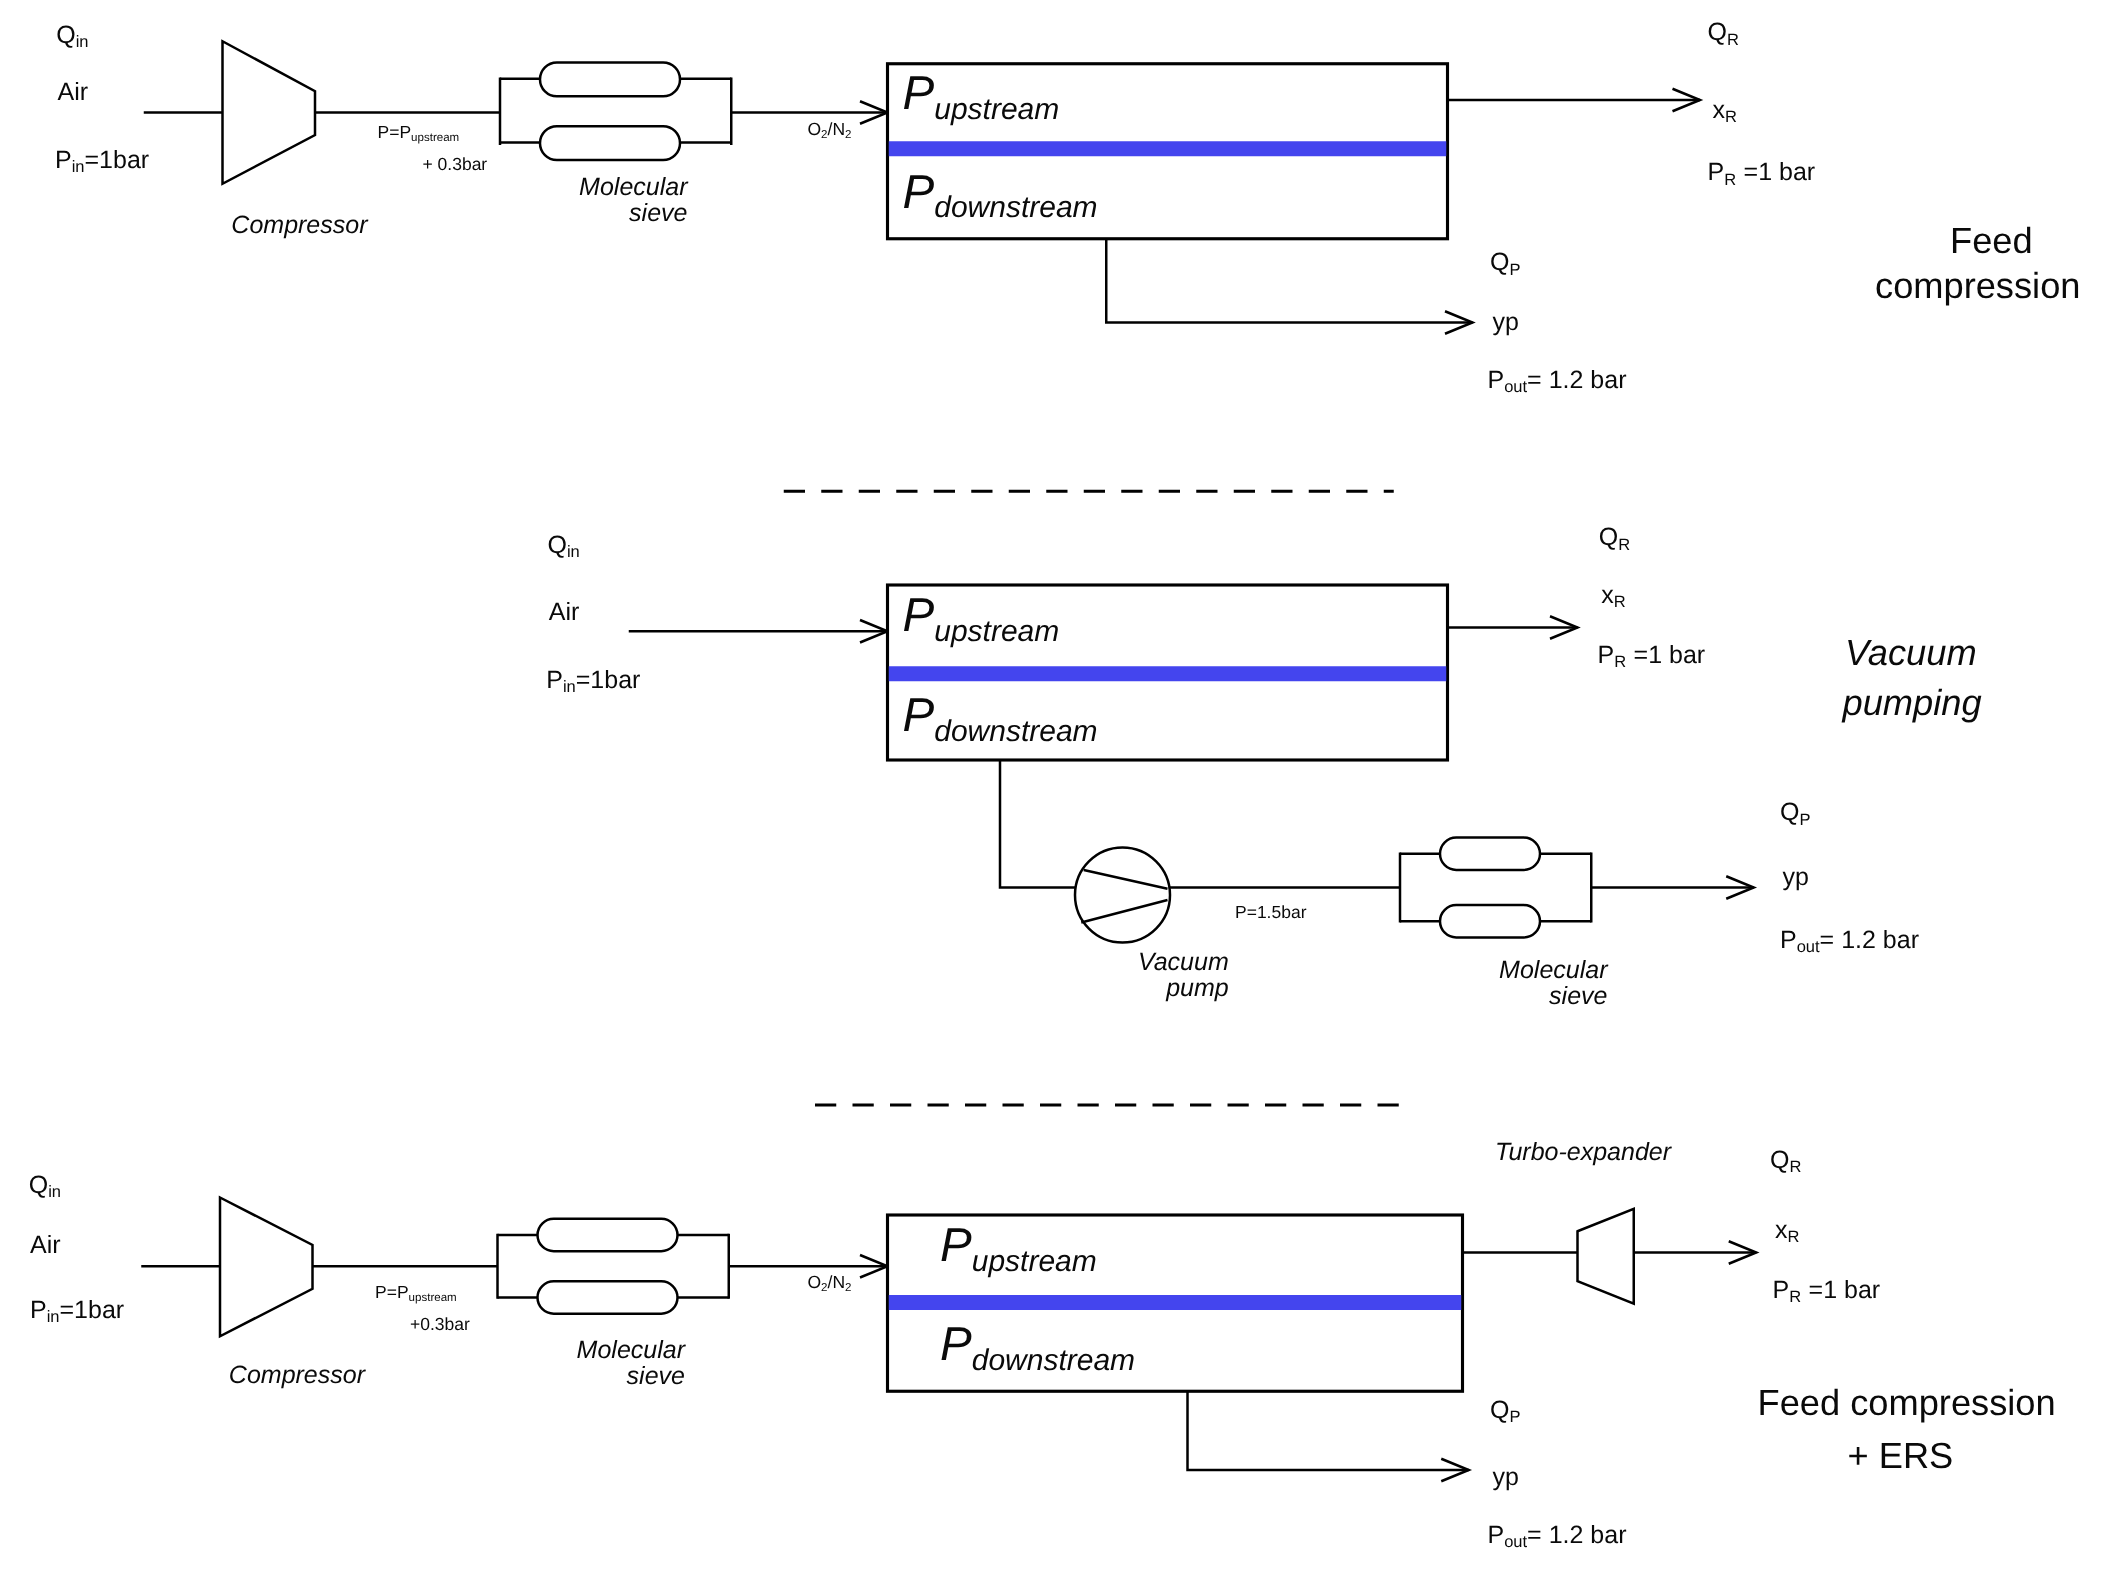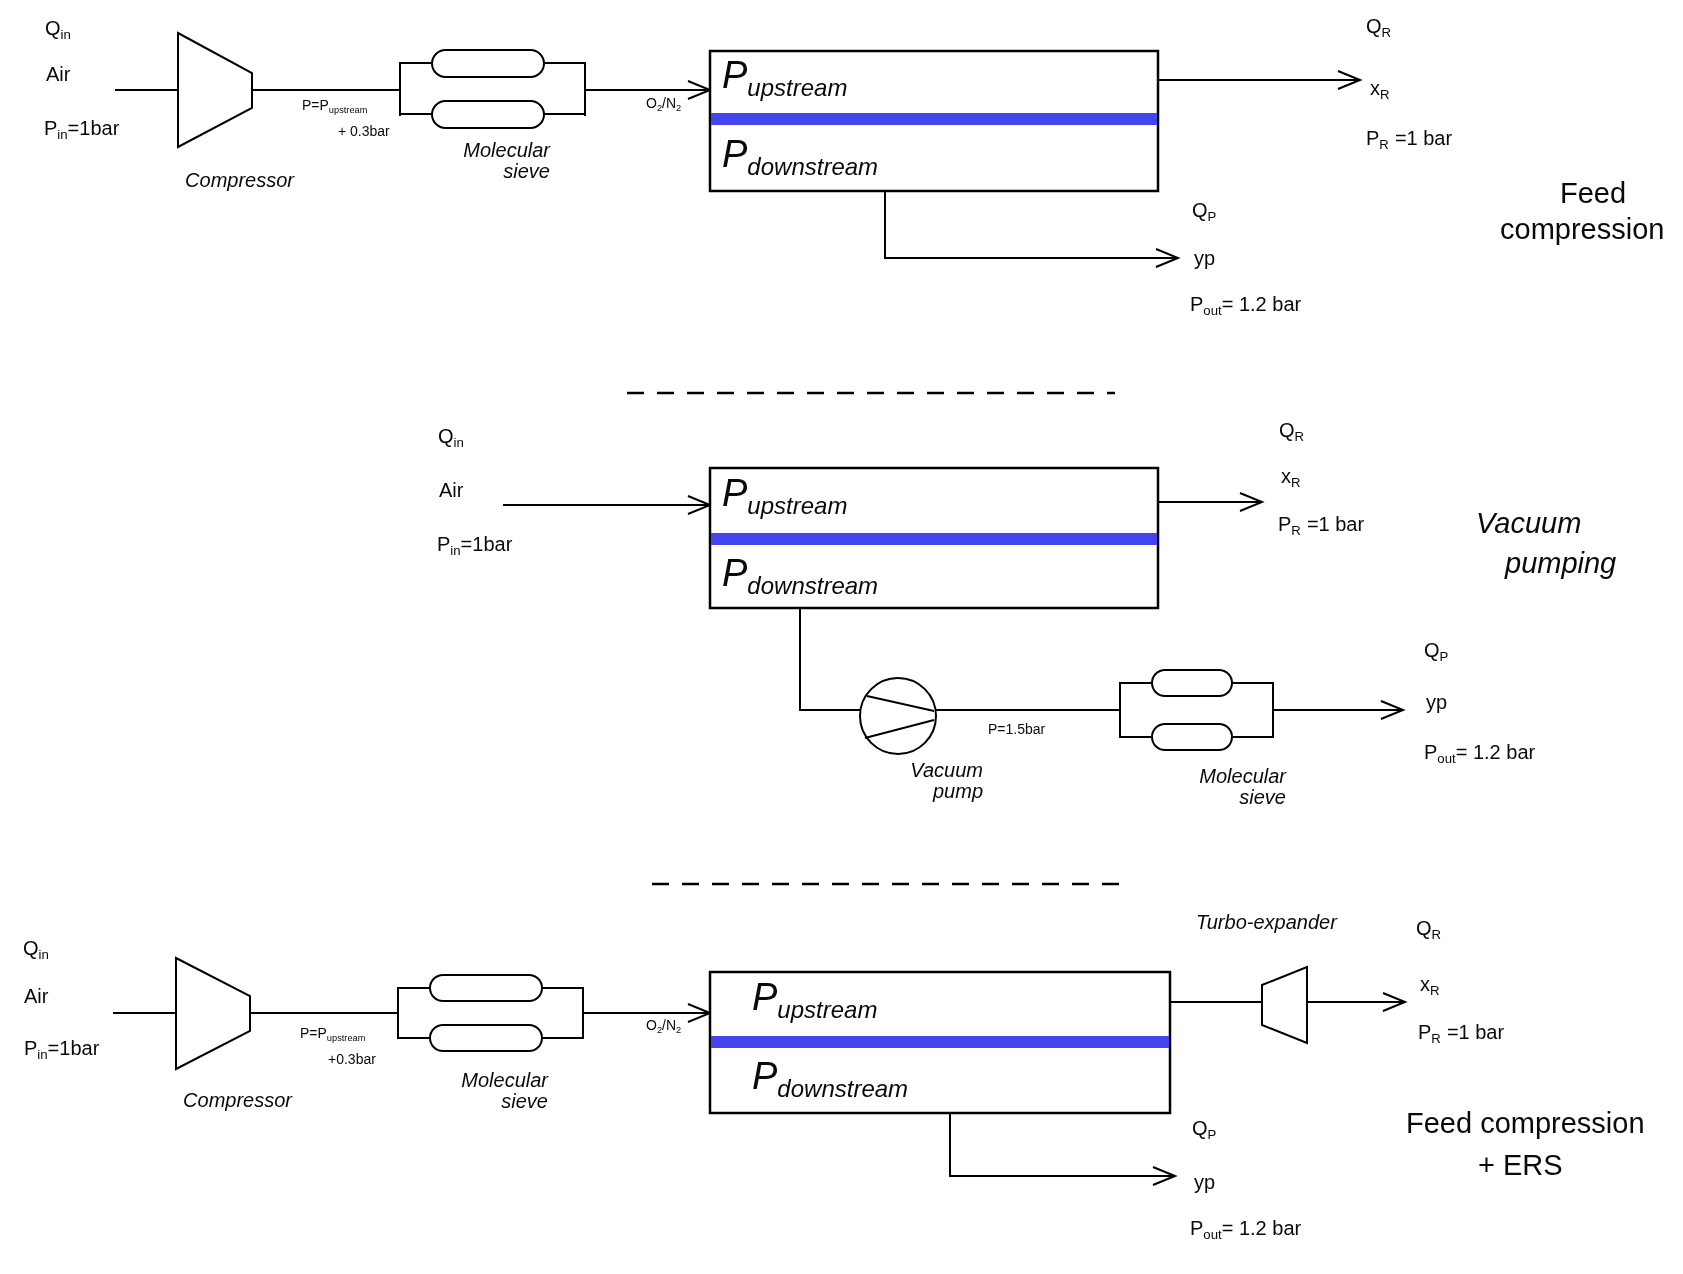--- a/index.html
+++ b/index.html
@@ -114,21 +114,21 @@
 
   <div class="lbl" style="left:438px;top:426px;"><span>Q</span><span class="sb">in</span></div>
   <div class="lbl" style="left:439px;top:480px;"><span>Air</span></div>
   <div class="lbl" style="left:437px;top:534px;"><span>P</span><span class="sb">in</span><span>=1bar</span></div>
   <div class="lbl mem" style="left:722px;top:474px;"><span>P</span><span class="sb">upstream</span></div>
   <div class="lbl mem" style="left:722px;top:554px;"><span>P</span><span class="sb">downstream</span></div>
   <div class="lbl" style="left:1279px;top:420px;"><span>Q</span><span class="sb">R</span></div>
   <div class="lbl" style="left:1281px;top:466px;"><span>x</span><span class="sb">R</span></div>
   <div class="lbl" style="left:1278px;top:514px;"><span>P</span><span class="sb">R</span><span class="gap">=1 bar</span></div>
   <div class="lbl cap it" style="left:1476px;top:508px;"><span>Vacuum</span></div>
-  <div class="lbl cap it" style="left:1474px;top:548px;margin-left:31px;"><span>pumping</span></div>
+  <div class="lbl cap it" style="left:1474px;top:548px;"><span>pumping</span></div>
   <div class="lbl small" style="left:952px;top:722px;"><span>P=1.5bar</span></div>
   <div class="lbl it ctr" style="left:813px;top:760px;width:170px;"><span>Vacuum</span><br><span>pump</span></div>
   <div class="lbl it ctr" style="left:1106px;top:766px;width:180px;"><span>Molecular</span><br><span>sieve</span></div>
   <div class="lbl" style="left:1424px;top:640px;"><span>Q</span><span class="sb">P</span></div>
   <div class="lbl" style="left:1426px;top:692px;"><span>yp</span></div>
   <div class="lbl" style="left:1424px;top:742px;"><span>P</span><span class="sb">out</span><span>= 1.2 bar</span></div>
 
   <div class="lbl" style="left:23px;top:938px;"><span>Q</span><span class="sb">in</span></div>
   <div class="lbl" style="left:24px;top:986px;"><span>Air</span></div>
   <div class="lbl" style="left:24px;top:1038px;"><span>P</span><span class="sb">in</span><span>=1bar</span></div>

